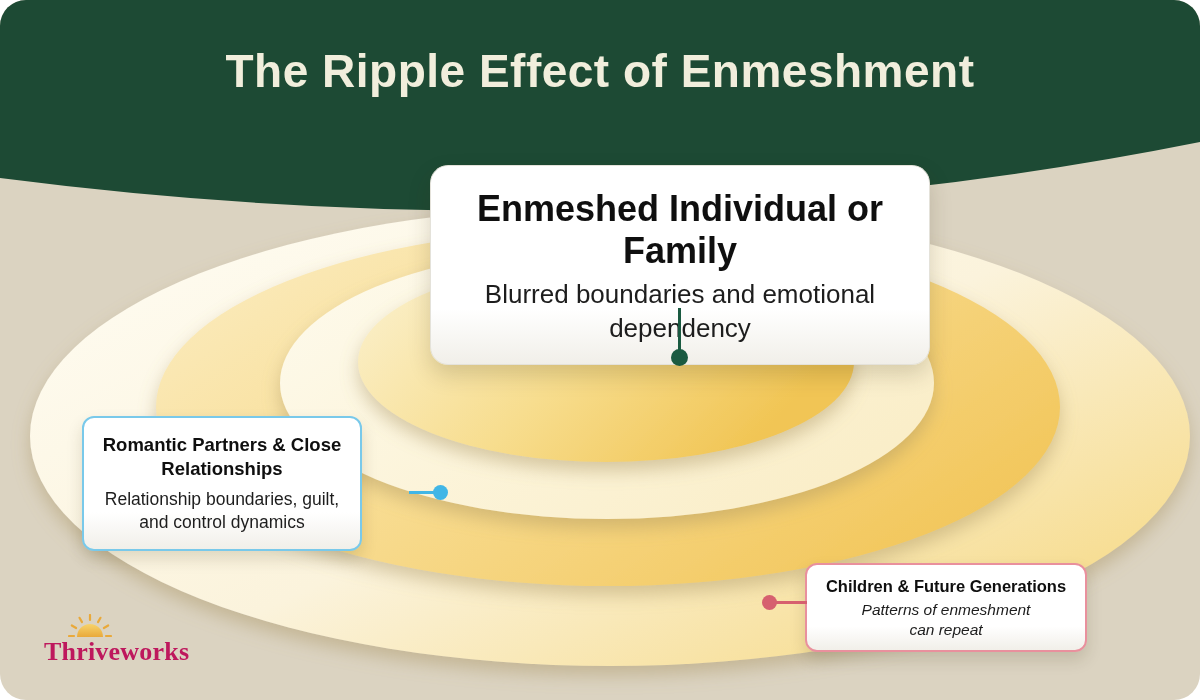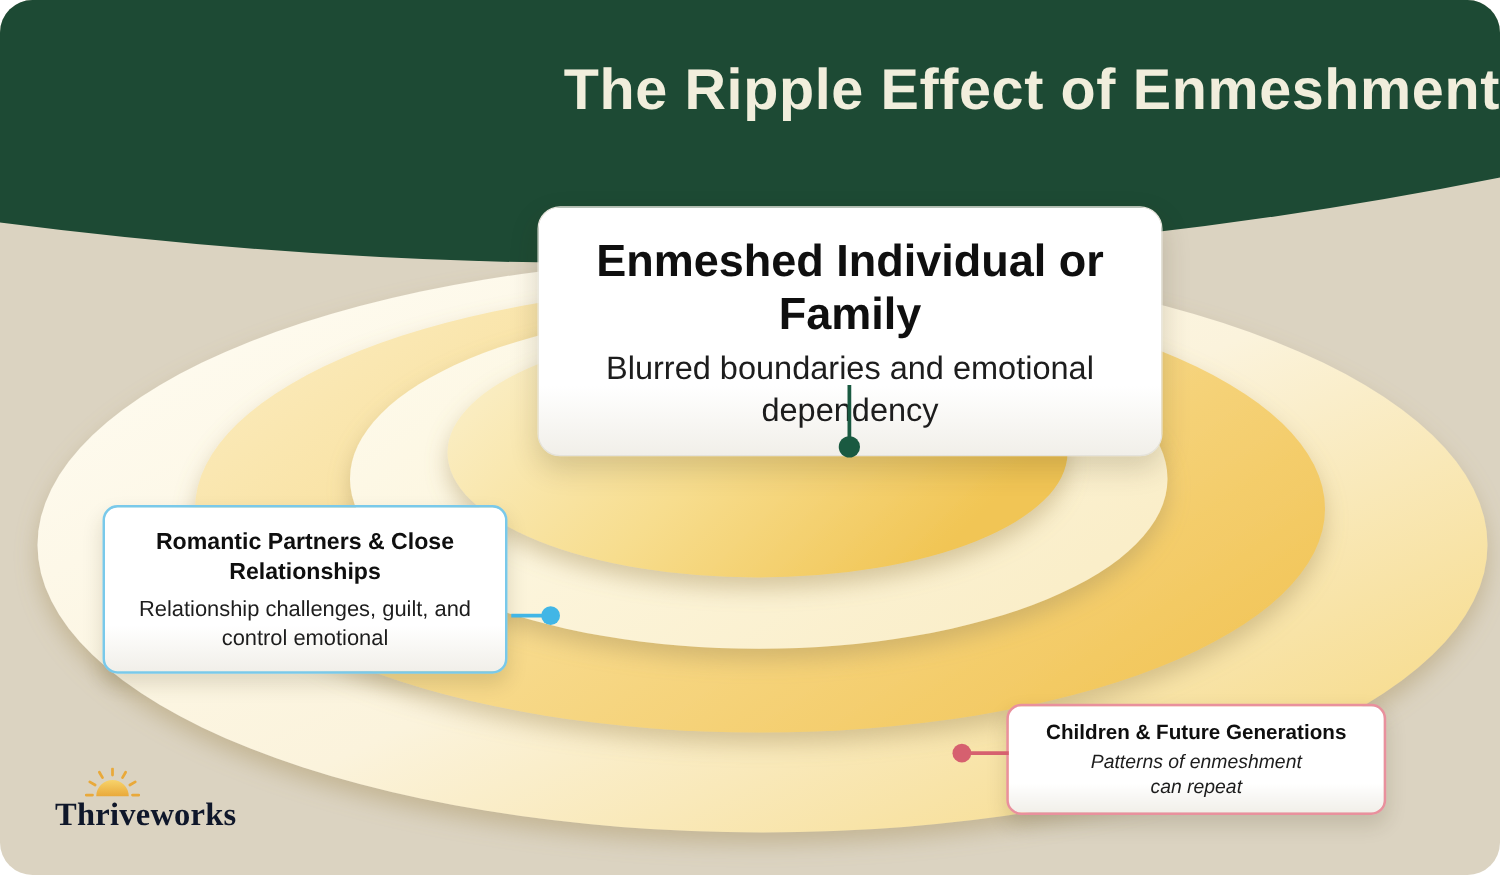--- a/index.html
+++ b/index.html
@@ -7,21 +7,21 @@
     position:relative; width:1200px; height:700px;
     border-radius:26px; overflow:hidden;
     background:#dbd3c1;
     font-family:"Liberation Sans", sans-serif;
   }
   .layer { position:absolute; inset:0; width:1200px; height:700px; }
 
   
   .title {
     position:absolute; top:44px; left:0; width:100%;
-    margin:0; text-align:right;
+    margin:0; text-align:center;
     font-size:46px; font-weight:bold; letter-spacing:0.5px;
     color:#f1eedc;
   }
 
   
   .callout {
     position:absolute; box-sizing:border-box;
     background:linear-gradient(180deg,#ffffff 72%,#f1efe9);
     text-align:center;
   }
@@ -31,30 +31,30 @@
   .callout-center {
     left:430px; top:165px; width:500px; min-height:144px;
     border-radius:18px; border:1px solid #e4e2da;
     box-shadow:0 10px 22px rgba(55,44,15,0.18);
     padding:22px 28px 18px;
   }
   .callout-center .callout-title { font-size:36px; margin-bottom:6px; }
   .callout-center .callout-body  { font-size:26px; line-height:1.3;text-align:center; }
 
   .callout-left {
-    left:82px; top:404px; width:324px;
+    left:82px; top:416px; width:280px;
     border-radius:12px; border:2px solid #79c9ea;
     box-shadow:0 8px 16px rgba(55,44,15,0.15);
     padding:15px 18px 14px;
   }
   .callout-left .callout-title { font-size:18.5px; line-height:1.28; margin-bottom:8px; }
   .callout-left .callout-body  { font-size:17.5px; line-height:1.32; }
 
   .callout-right {
-    left:805px; top:563px; width:304px;
+    left:805px; top:563px; width:282px;
     border-radius:12px; border:2px solid #e9909d;
     box-shadow:0 8px 16px rgba(55,44,15,0.15);
     padding:12px 14px 10px;
   }
   .callout-right .callout-title { font-size:16.5px; margin-bottom:4px; }
   .callout-right .callout-body  { font-size:15.5px; line-height:1.3; white-space:pre-line;font-style:italic; }
 
   
   .line { position:absolute; }
   .line-green { left:678px; top:308px; width:3px;  height:44px; background:#1a5a41; }
@@ -63,21 +63,21 @@
   .dot { position:absolute; border-radius:50%; }
   .dot-green { left:671px; top:349px; width:17px; height:17px; background:#1a5a41; }
   .dot-blue  { left:433px; top:485px; width:15px; height:15px; background:#41b6e6; }
   .dot-red   { left:762px; top:595px; width:15px; height:15px; background:#d6606f; }
 
   
   .logo { position:absolute; left:44px; top:614px; }
   .logo .sun { display:block; margin-left:24px; margin-bottom:-3px; }
   .logo-text {
     font-family:"Liberation Serif", serif;
-    font-size:26px; font-weight:bold; color:#0f172a; letter-spacing:0.2px;
+    font-size:26px; font-weight:bold; color:#be185d; letter-spacing:0.2px;
   }
 </style>
 </head>
 <body>
 
 <div class="canvas">
 
   <svg class="layer" viewBox="0 0 1200 700" aria-hidden="true">
     <defs>
       <linearGradient id="gradOuter" x1="0%" y1="0%" x2="100%" y2="85%">
@@ -117,21 +117,21 @@
 
   <div class="callout callout-center">
     <div class="callout-title">Enmeshed Individual or Family</div>
     <div class="callout-body">Blurred boundaries and emotional dependency</div>
   </div>
   <div class="line line-green"></div>
   <div class="dot dot-green"></div>
 
   <div class="callout callout-left">
     <div class="callout-title">Romantic Partners &amp; Close Relationships</div>
-    <div class="callout-body">Relationship challenges, guilt, and control emotional</div>
+    <div class="callout-body">Relationship boundaries, guilt, and control dynamics</div>
   </div>
   <div class="line line-blue"></div>
   <div class="dot dot-blue"></div>
 
   <div class="callout callout-right">
     <div class="callout-title">Children &amp; Future Generations</div>
     <div class="callout-body">Patterns of enmeshment
 can repeat</div>
   </div>
   <div class="line line-red"></div>

